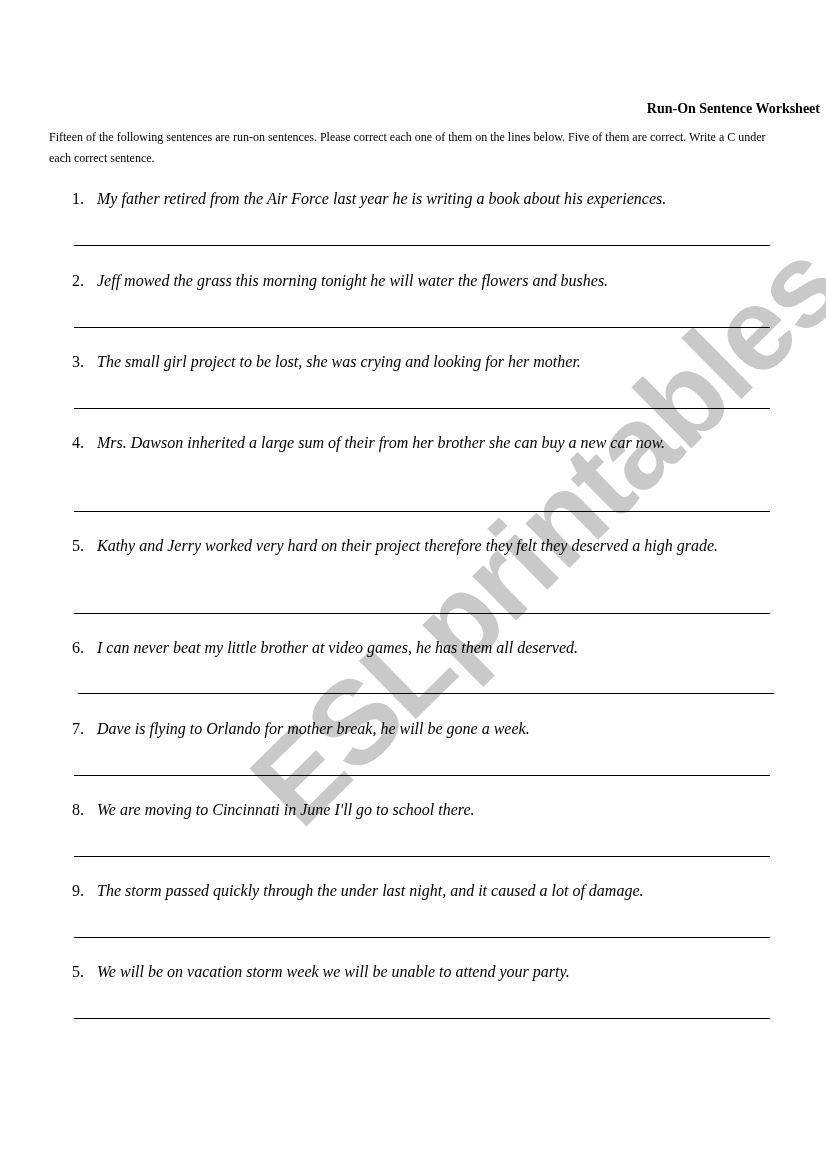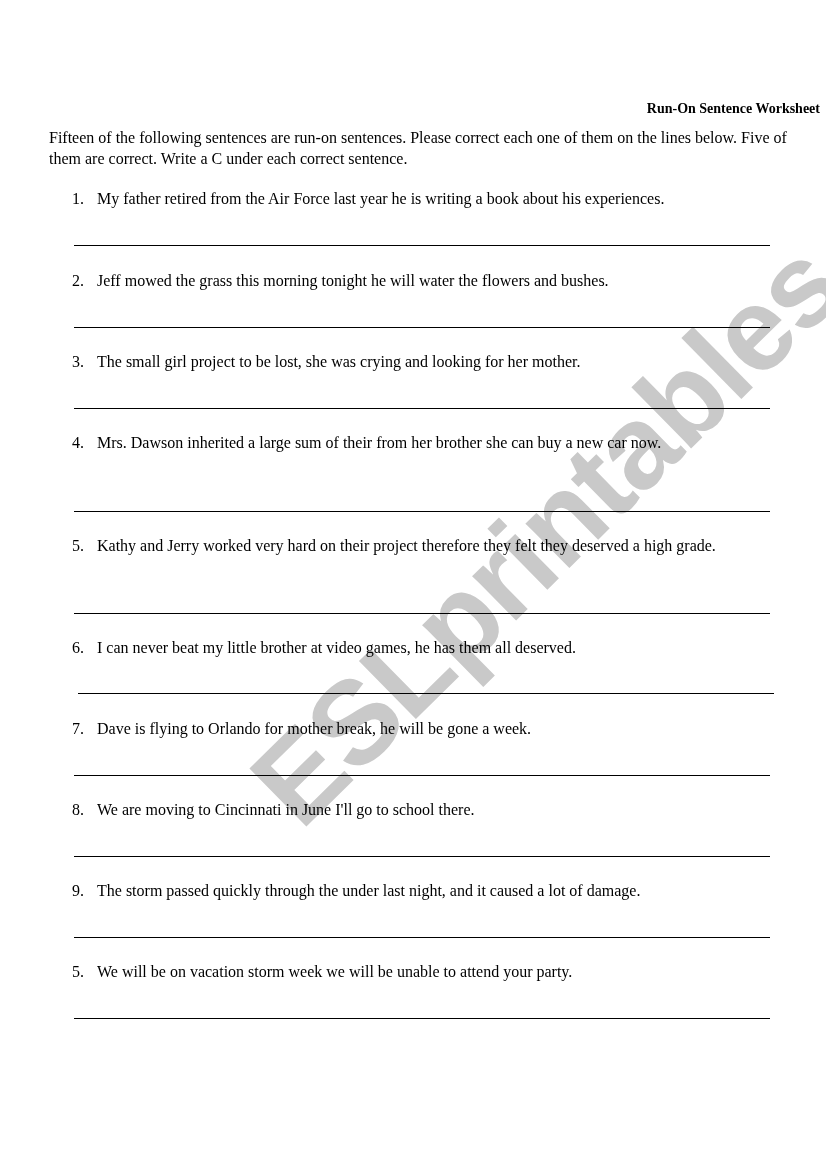--- a/index.html
+++ b/index.html
@@ -43,39 +43,40 @@
       text-align: right;
       font-size: 14px;
       font-weight: bold;
       margin: 0;
     }
     .instructions {
       position: absolute;
       top: 127px;
       left: 49px;
       width: 740px;
-      font-size: 16px;
+      font-size: 12px;
       line-height: 21px;
       margin: 0;
     }
     .item {
       position: absolute;
       left: 72px;
       width: 710px;
       font-size: 16px;
       line-height: 22px;
     }
     .item-num {
       position: absolute;
       left: 0;
       top: 0;
     }
     .item-text {
       display: block;
       padding-left: 25px;
+      font-style: italic;
     }
     .answer-line {
       position: absolute;
       left: 74px;
       width: 696px;
       height: 0;
       border-bottom: 1px solid #000;
     }
   </style>
 </head>

